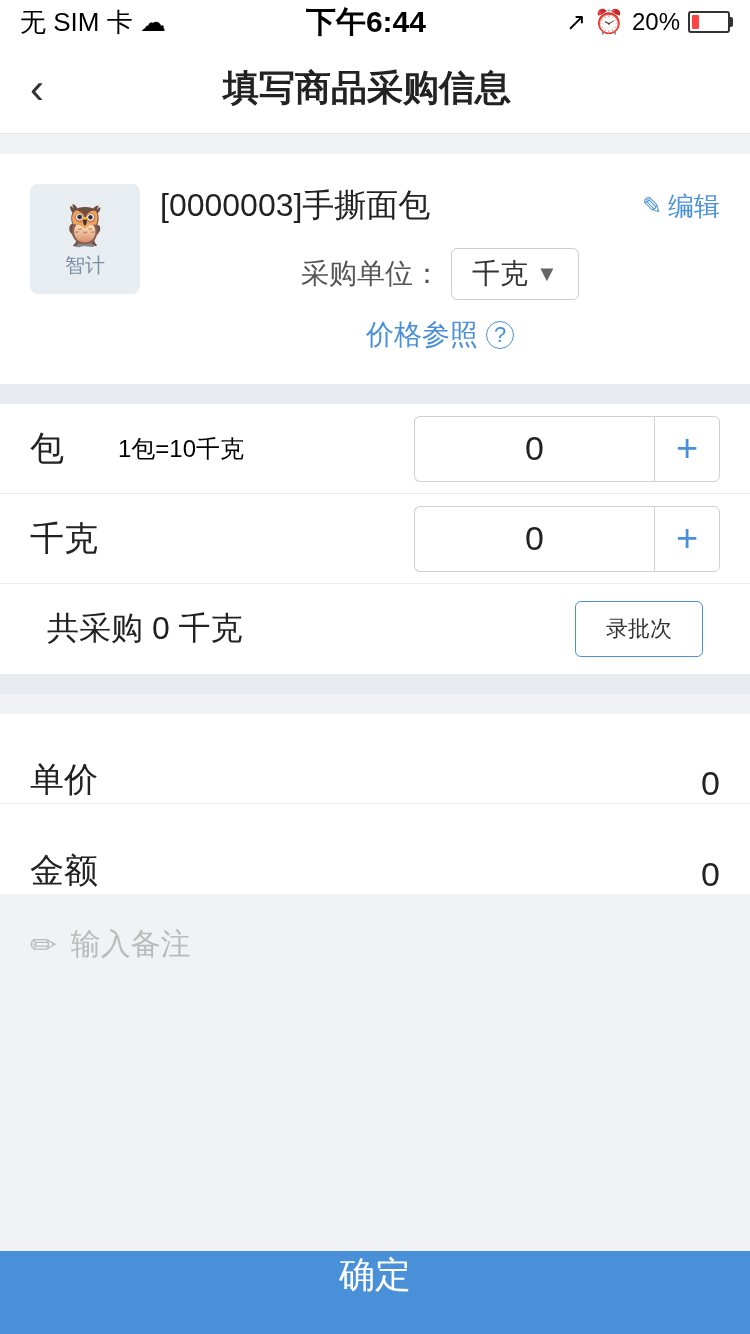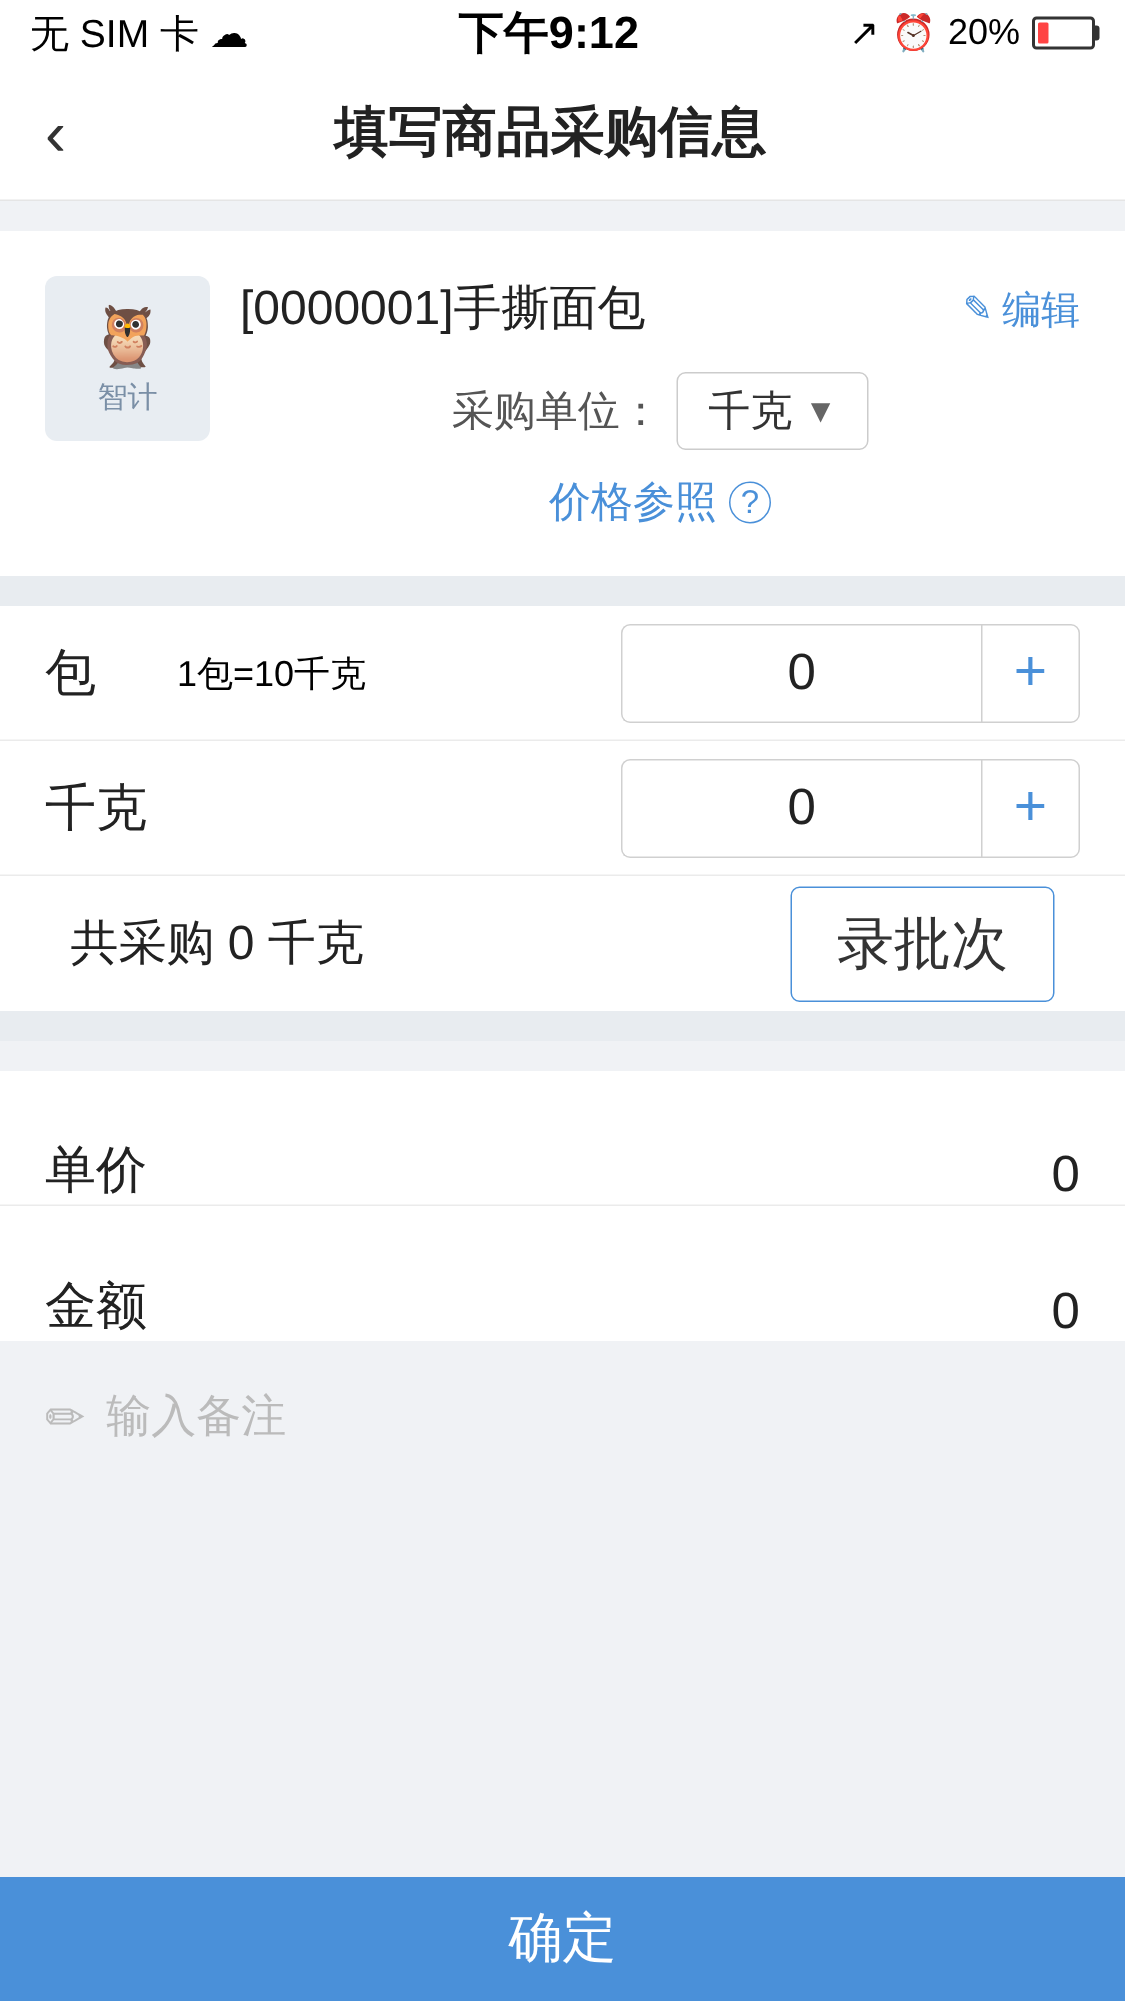--- a/index.html
+++ b/index.html
@@ -209,21 +209,21 @@
     }
     .summary-text {
       font-size: 32px;
       color: #222;
       flex: 1;
     }
     .batch-btn {
       border: 1px solid #4a90d9;
       border-radius: 6px;
       padding: 12px 30px;
-      font-size: 38px;
+      font-size: 22px;
       color: #333;
       background: #fff;
       cursor: pointer;
     }
 
     
     .price-section {
       background: #fff;
       margin-top: 20px;
     }
@@ -273,21 +273,20 @@
 
     
     .confirm-bar {
       position: fixed;
       bottom: 0;
       left: 0;
       width: 750px;
       height: 83px;
       background: #4a90d9;
       display: flex;
-      align-items: center;
       justify-content: center;
       cursor: pointer;
     }
     .confirm-text {
       font-size: 36px;
       color: #fff;
       font-weight: 500;
     }
 
     .page-wrapper {
@@ -299,21 +298,21 @@
   </style>
 </head>
 <body>
 
 <div class="page-wrapper">
 
   <div class="status-bar">
     <div class="status-left">
       <span>无 SIM 卡 ☁</span>
     </div>
-    <div class="status-center">下午9:12</div>
+    <div class="status-center">下午6:44</div>
     <div class="status-right">
       <span>↗</span>
       <span>⏰</span>
       <span>20%</span>
       <span class="battery-icon">
         <span class="battery-fill"></span>
         <span class="battery-tip"></span>
       </span>
     </div>
   </div>
@@ -325,21 +324,21 @@
 
   <div class="product-card">
     <div class="product-image">
       <div style="text-align:center; line-height:1.2;">
         <div style="font-size:40px; color:#7a8fa6;">🦉</div>
         <div style="font-size:20px; color:#7a8fa6; margin-top:4px;">智计</div>
       </div>
     </div>
     <div class="product-info">
       <div class="product-name-row">
-        <span class="product-name">[0000001]手撕面包</span>
+        <span class="product-name">[0000003]手撕面包</span>
         <span class="edit-btn">
           <span style="font-size:24px;">✎</span>
           <span>编辑</span>
         </span>
       </div>
       <div class="purchase-unit-row">
         <div style="display:flex; align-items:center; gap:10px;">
           <span class="purchase-unit-label">采购单位：</span>
           <div class="unit-select">
             <span>千克</span>

